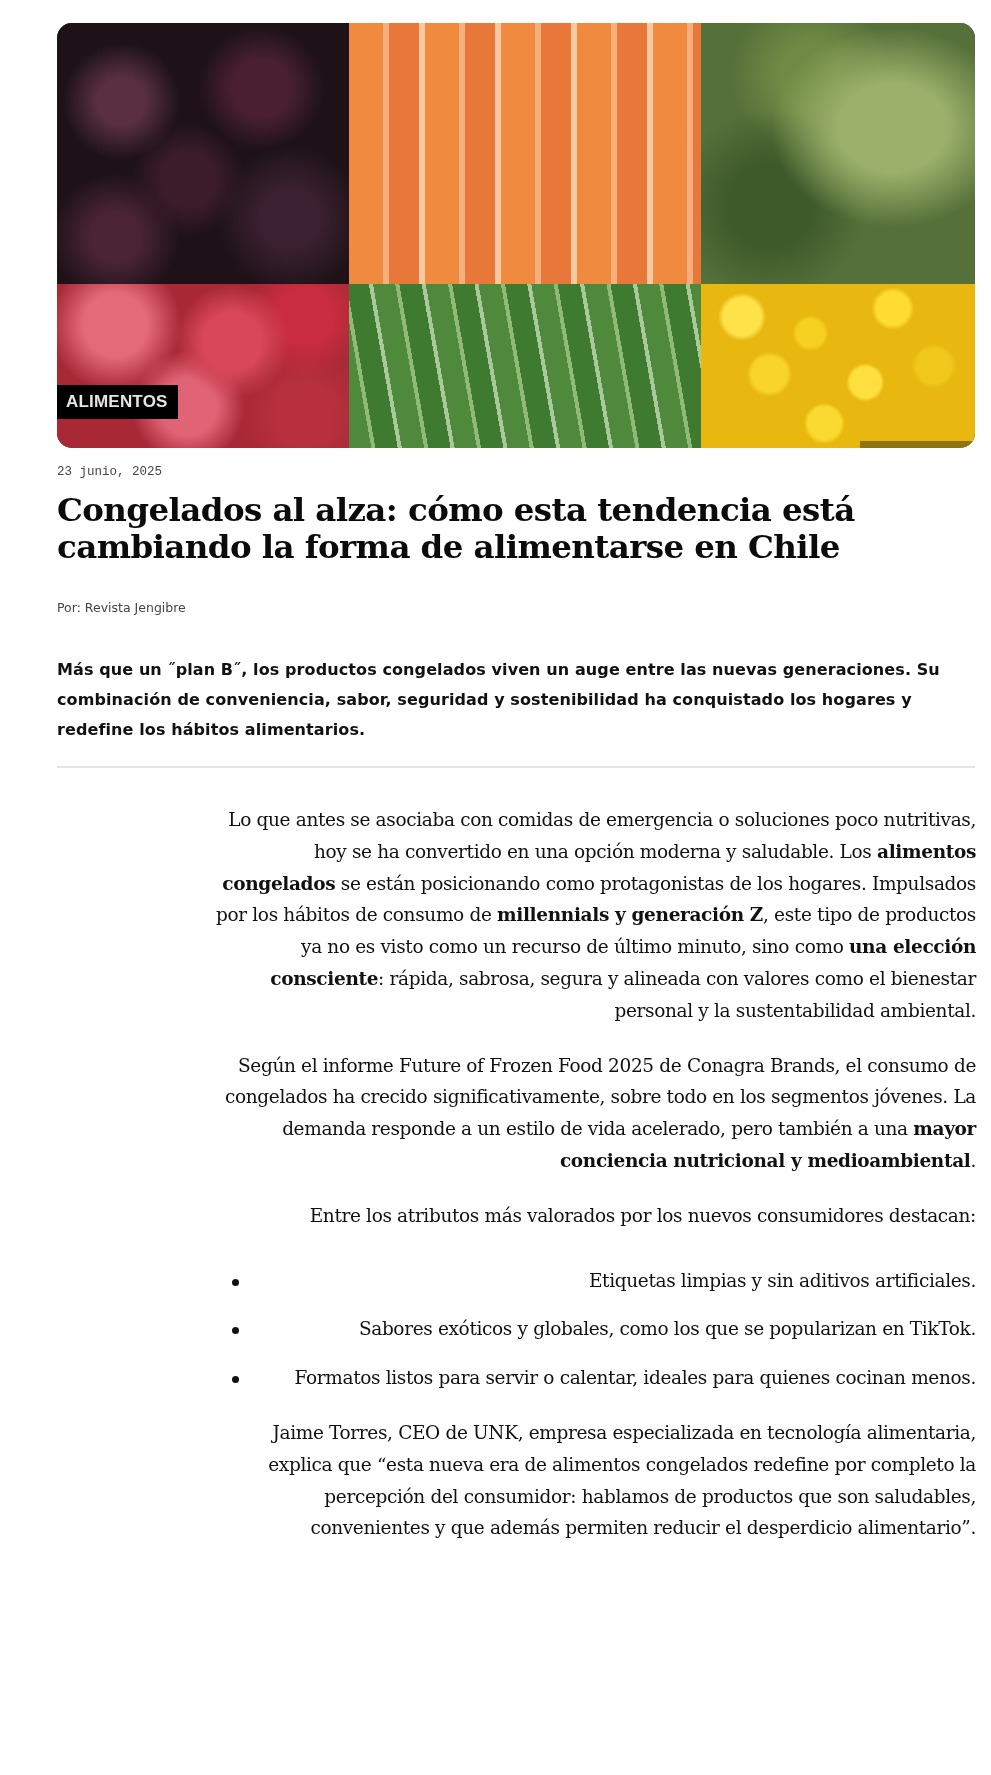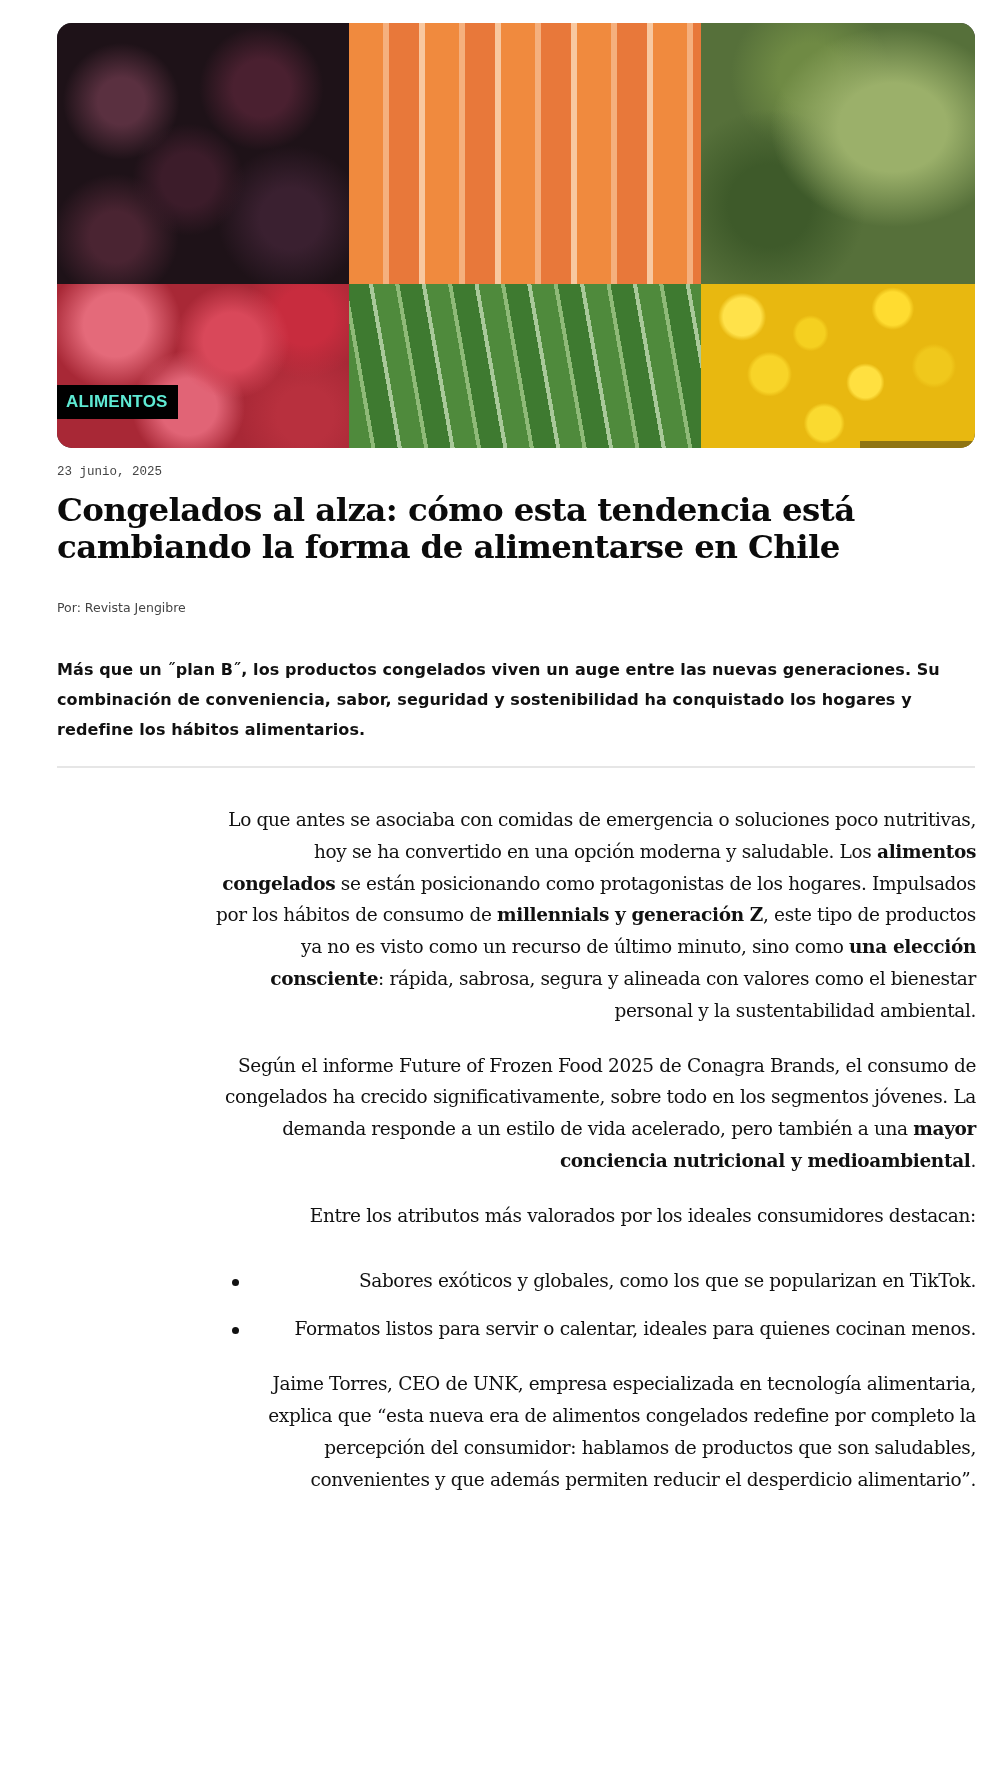--- a/index.html
+++ b/index.html
@@ -55,21 +55,21 @@
       radial-gradient(circle at 70% 15%, #ffdc30 0 7%, transparent 9%),
       radial-gradient(circle at 25% 55%, #f8d428 0 8%, transparent 10%),
       radial-gradient(circle at 60% 60%, #ffe040 0 8%, transparent 10%),
       radial-gradient(circle at 85% 50%, #f0c81c 0 7%, transparent 9%),
       radial-gradient(circle at 45% 85%, #fada30 0 8%, transparent 10%),
       #e8b810;
   }
 
   .category-badge {
     position: absolute; left: 0; top: 362px; height: 34px; padding: 0 10px 0 9px;
-    background: #000; color: #5eead4; display: flex; align-items: center;
+    background: #000; color: #e5e5e5; display: flex; align-items: center;
     font-family: "Liberation Sans", sans-serif; font-weight: 700; font-size: 17px; letter-spacing: 0.2px;
   }
   .credit {
     position: absolute; right: 0; top: 418px; height: 30px; padding: 0 9px 0 9px;
     background: rgba(70,60,20,0.55); color: #f3f3f3; display: flex; align-items: center;
     font-family: "Liberation Sans", sans-serif; font-size: 14px; border-bottom-right-radius: 15px;
   }
 
   .date {
     position: absolute; left: 57px; top: 465px;
@@ -131,19 +131,20 @@
 <div class="lead">Más que un ˝plan B˝, los productos congelados viven un auge entre las nuevas generaciones. Su combinación de conveniencia, sabor, seguridad y sostenibilidad ha conquistado los hogares y redefine los hábitos alimentarios.</div>
 <div class="separator"></div>
 
 <div class="article">
   <p>
     <span>Lo que antes se asociaba con comidas de emergencia o soluciones poco nutritivas, hoy se ha convertido en una opción moderna y saludable. Los </span><strong>alimentos congelados</strong><span> se están posicionando como protagonistas de los hogares. Impulsados por los hábitos de consumo de </span><strong>millennials y generación Z</strong><span>, este tipo de productos ya no es visto como un recurso de último minuto, sino como </span><strong>una elección consciente</strong><span>: rápida, sabrosa, segura y alineada con valores como el bienestar personal y la sustentabilidad ambiental.</span>
   </p>
   <p>
     <span>Según el informe Future of Frozen Food 2025 de Conagra Brands, el consumo de congelados ha crecido significativamente, sobre todo en los segmentos jóvenes. La demanda responde a un estilo de vida acelerado, pero también a una </span><strong>mayor conciencia nutricional y medioambiental</strong><span>.</span>
   </p>
-  <p>Entre los atributos más valorados por los ideales consumidores destacan:</p>
+  <p>Entre los atributos más valorados por los nuevos consumidores destacan:</p>
   <ul>
+    <li>Etiquetas limpias y sin aditivos artificiales.</li>
     <li>Sabores exóticos y globales, como los que se popularizan en TikTok.</li>
     <li>Formatos listos para servir o calentar, ideales para quienes cocinan menos.</li>
   </ul>
   <p>Jaime Torres, CEO de UNK, empresa especializada en tecnología alimentaria, explica que  “esta nueva era de alimentos congelados redefine por completo la percepción del consumidor: hablamos de productos que son saludables, convenientes y que además permiten reducir el desperdicio alimentario”.</p>
 </div>
 
 </body></html>

